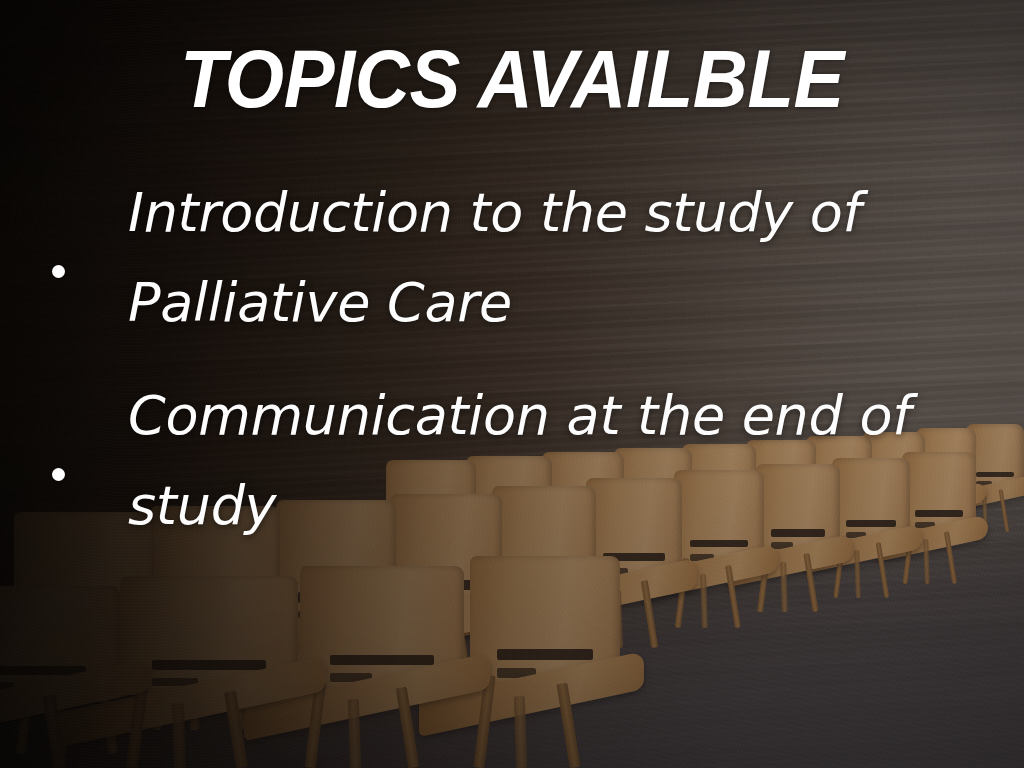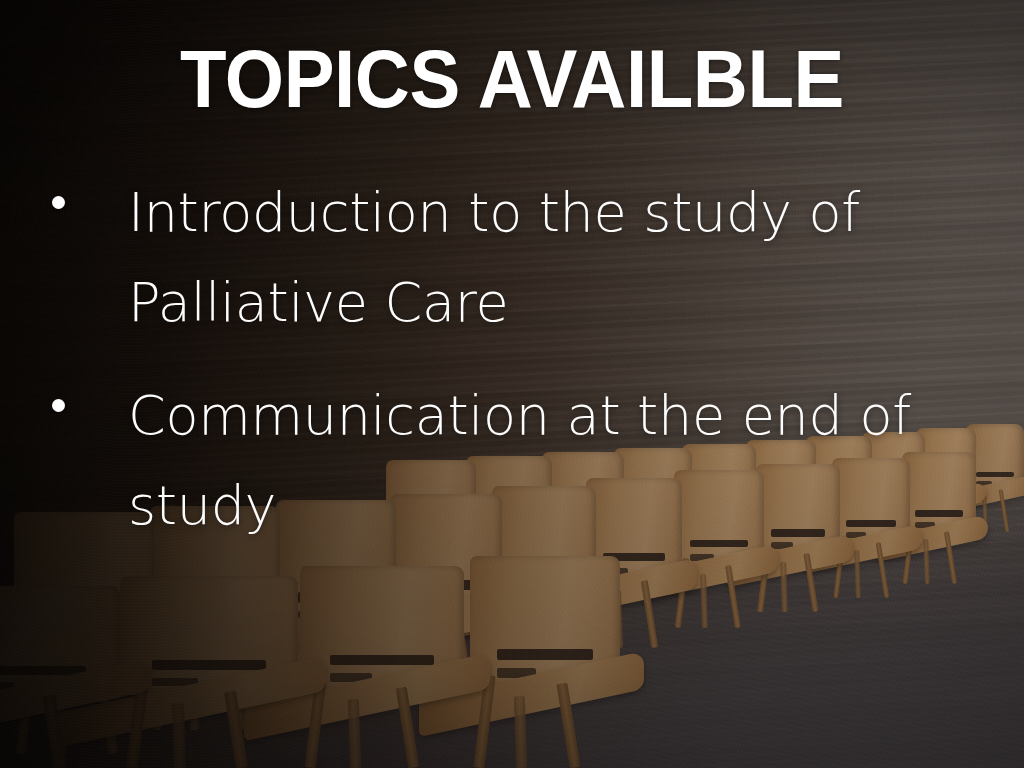--- a/index.html
+++ b/index.html
@@ -12,20 +12,21 @@
     font-family: "Liberation Sans", sans-serif;
   }
 
   
   .slide {
     position: relative;
     width: 1024px;
     height: 768px;
     overflow: hidden;
     background: #3a2d23;
+    font-style: italic;
   }
 
   
   .photo {
     position: absolute;
     inset: 0;
     overflow: hidden;
   }
 
   
@@ -225,21 +226,21 @@
   }
 
   .bullets {
     position: absolute;
     left: 52px;
     top: 168px;
     right: 56px;
   }
   .bullet-row {
     display: flex;
-    align-items: flex-start;
+    align-items: center;
     margin-bottom: 24px;
   }
   .bullet-dot {
     flex: 0 0 auto;
     width: 13px;
     height: 13px;
     border-radius: 50%;
     background: #ffffff;
     margin-top: 28px;
     margin-right: 63px;

